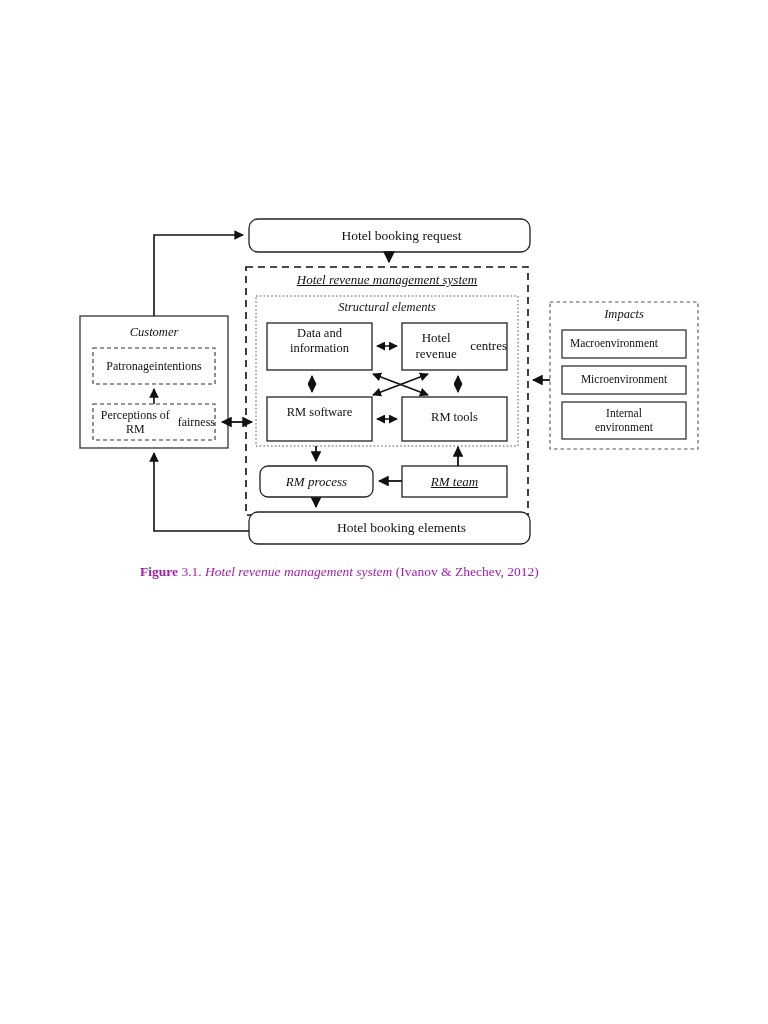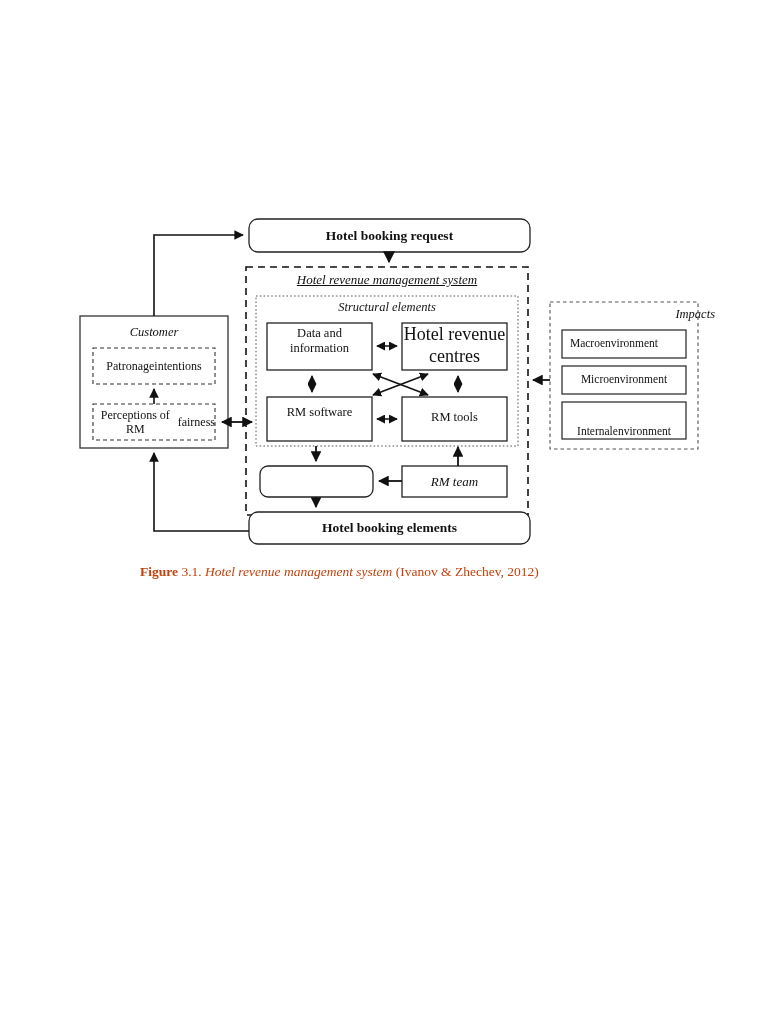--- a/index.html
+++ b/index.html
@@ -39,42 +39,42 @@
     align-items: center;
     justify-content: center;
     text-align: center;
     line-height: 1.18;
     font-family: "Liberation Serif", "DejaVu Serif", serif;
     color: #111111;
     pointer-events: none;
     -webkit-font-smoothing: antialiased;
   }
 
-  .t-bold   { font-weight: bold; }
+  .t-bold   { font-weight: normal; padding-left: 12px; }
   .t-italic { font-style: italic; }
   .t-underline { text-decoration: underline; }
 
   
   .group-caption {
     position: absolute;
     text-align: center;
     font-style: italic;
     color: #111111;
     pointer-events: none;
   }
 
   
   #figure-caption {
     position: absolute;
     left: 140px;
     top: 563px;
     width: 520px;
     font-size: 13.5px;
     line-height: 1.3;
-    color: #c2410c;
+    color: #a21caf;
     white-space: nowrap;
   }
   #figure-caption .cap-figure { font-weight: bold; }
   #figure-caption .cap-title  { font-style: italic; }
 </style>
 </head>
 <body>
 
 <div id="figure-stage">
 
@@ -147,57 +147,58 @@
 
     <path d="M 550 380 L 533 380" fill="none" stroke="#111111" stroke-width="1.8" marker-end="url(#arrowEnd)"></path>
   </svg>
 
   <div class="group-caption t-underline" style="left:251px; top:272px; width:272px; font-size:13px;">Hotel revenue management system</div>
 
   <div class="group-caption" style="left:261px; top:300px; width:252px; font-size:12.5px;">Structural elements</div>
 
   <div class="group-caption" style="left:85px; top:325px; width:138px; font-size:12.5px;text-align:center;">Customer</div>
 
-  <div class="group-caption" style="left:577px; top:307px; width:138px; font-size:12.5px;text-align:right;">Impacts</div>
+  <div class="group-caption" style="left:555px; top:307px; width:138px; font-size:12.5px;">Impacts</div>
 
   <div class="node-label t-bold" style="left:249px; top:219px; width:281px; height:33px; font-size:13.5px;">Hotel booking request</div>
 
   <div class="node-label t-bold" style="left:249px; top:512px; width:281px; height:32px; font-size:13.5px;">Hotel booking elements</div>
 
   <div class="node-label" style="left:267px; top:323px; width:105px; height:35px; font-size:12.5px; flex-direction:column;">
     <span>Data and</span>
     <span>information</span>
   </div>
 
-  <div class="node-label" style="left:402px; top:323px; width:105px; height:45px; font-size:18px; flex-direction:column;">
+  <div class="node-label" style="left:402px; top:323px; width:105px; height:45px; font-size:13px; flex-direction:row;">
     <span>Hotel revenue</span>
     <span>centres</span>
   </div>
 
   <div class="node-label" style="left:267px; top:397px; width:105px; height:31px; font-size:12.5px;">RM software</div>
 
   <div class="node-label" style="left:402px; top:397px; width:105px; height:40px; font-size:12.5px;">RM tools</div>
 
-
-  <div class="node-label t-italic" style="left:402px; top:466px; width:105px; height:31px; font-size:13px;">RM team</div>
+  <div class="node-label t-italic" style="left:260px; top:466px; width:113px; height:31px; font-size:13px;">RM process</div>
+
+  <div class="node-label t-italic" style="left:402px; top:466px; width:105px; height:31px; font-size:13px;text-decoration:underline;">RM team</div>
 
   <div class="node-label" style="left:93px; top:348px; width:122px; height:36px; font-size:12px; flex-direction:row;">
     <span>Patronage</span>
     <span>intentions</span>
   </div>
 
   <div class="node-label" style="left:93px; top:404px; width:122px; height:36px; font-size:12px; flex-direction:row;">
     <span>Perceptions of RM</span>
     <span>fairness</span>
   </div>
 
   <div class="node-label" style="left:562px; top:330px; width:104px; height:28px; font-size:11.5px;">Macroenvironment</div>
 
   <div class="node-label" style="left:562px; top:366px; width:124px; height:28px; font-size:11.5px;">Microenvironment</div>
 
-  <div class="node-label" style="left:562px; top:402px; width:124px; height:37px; font-size:11.5px; align-items:flex-end;">
+  <div class="node-label" style="left:562px; top:402px; width:124px; height:37px; font-size:11.5px; flex-direction:column;">
     <span>Internal</span>
     <span>environment</span>
   </div>
 
 </div>
 
 <div id="figure-caption"><span class="cap-figure">Figure</span> <span>3.1.</span> <span class="cap-title">Hotel revenue management system</span> <span>(Ivanov &amp; Zhechev, 2012)</span></div>
 
 </body></html>

